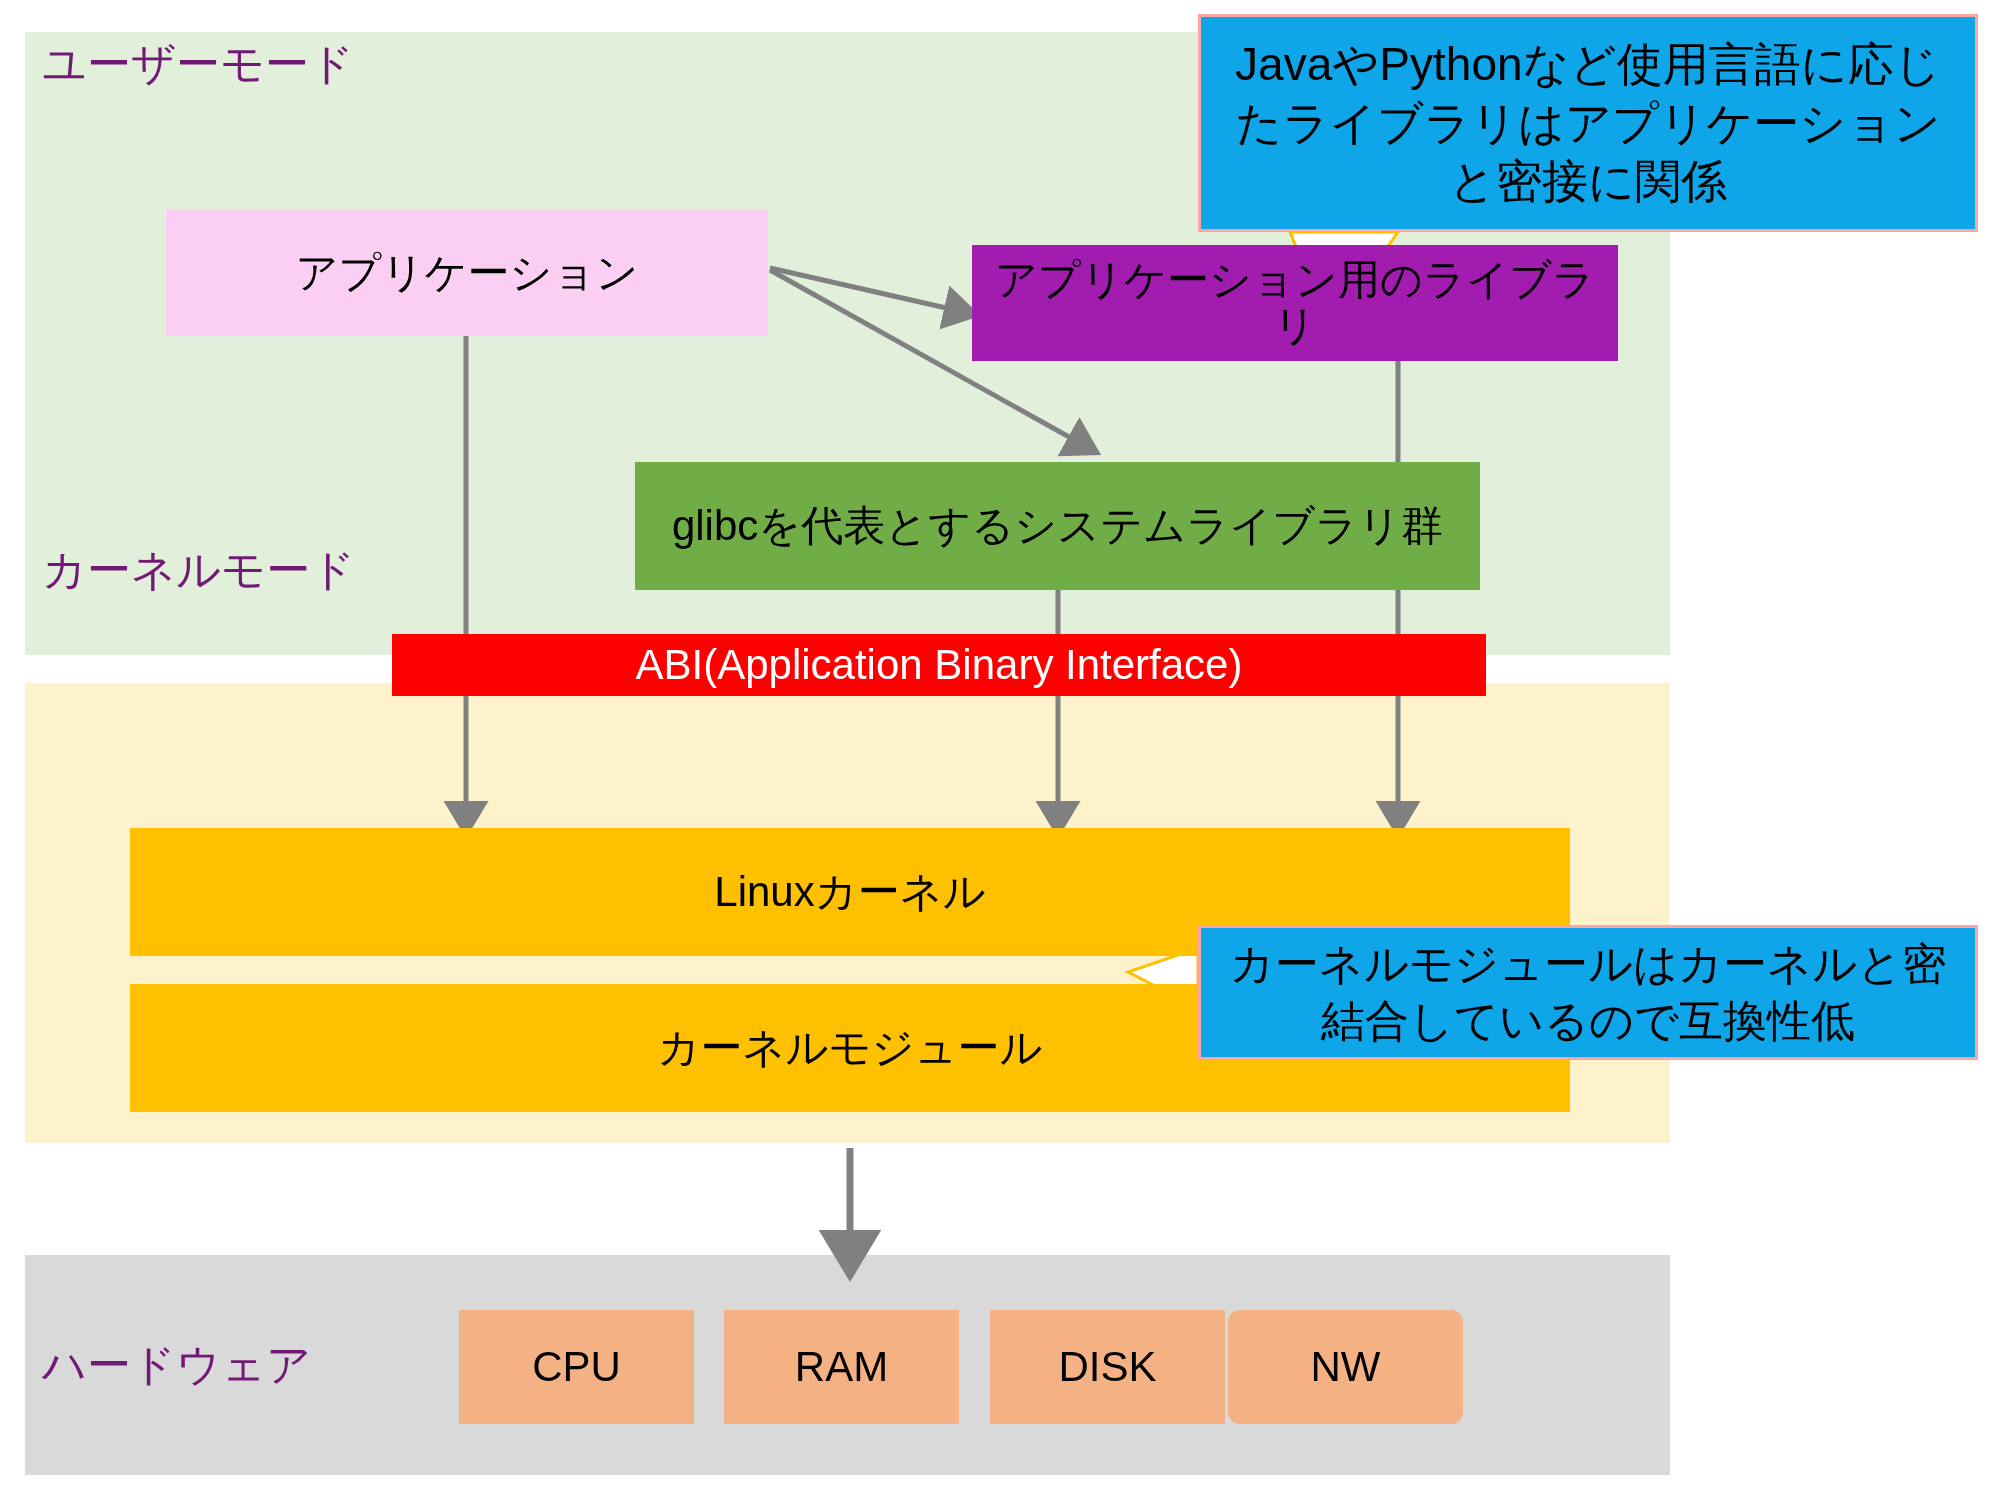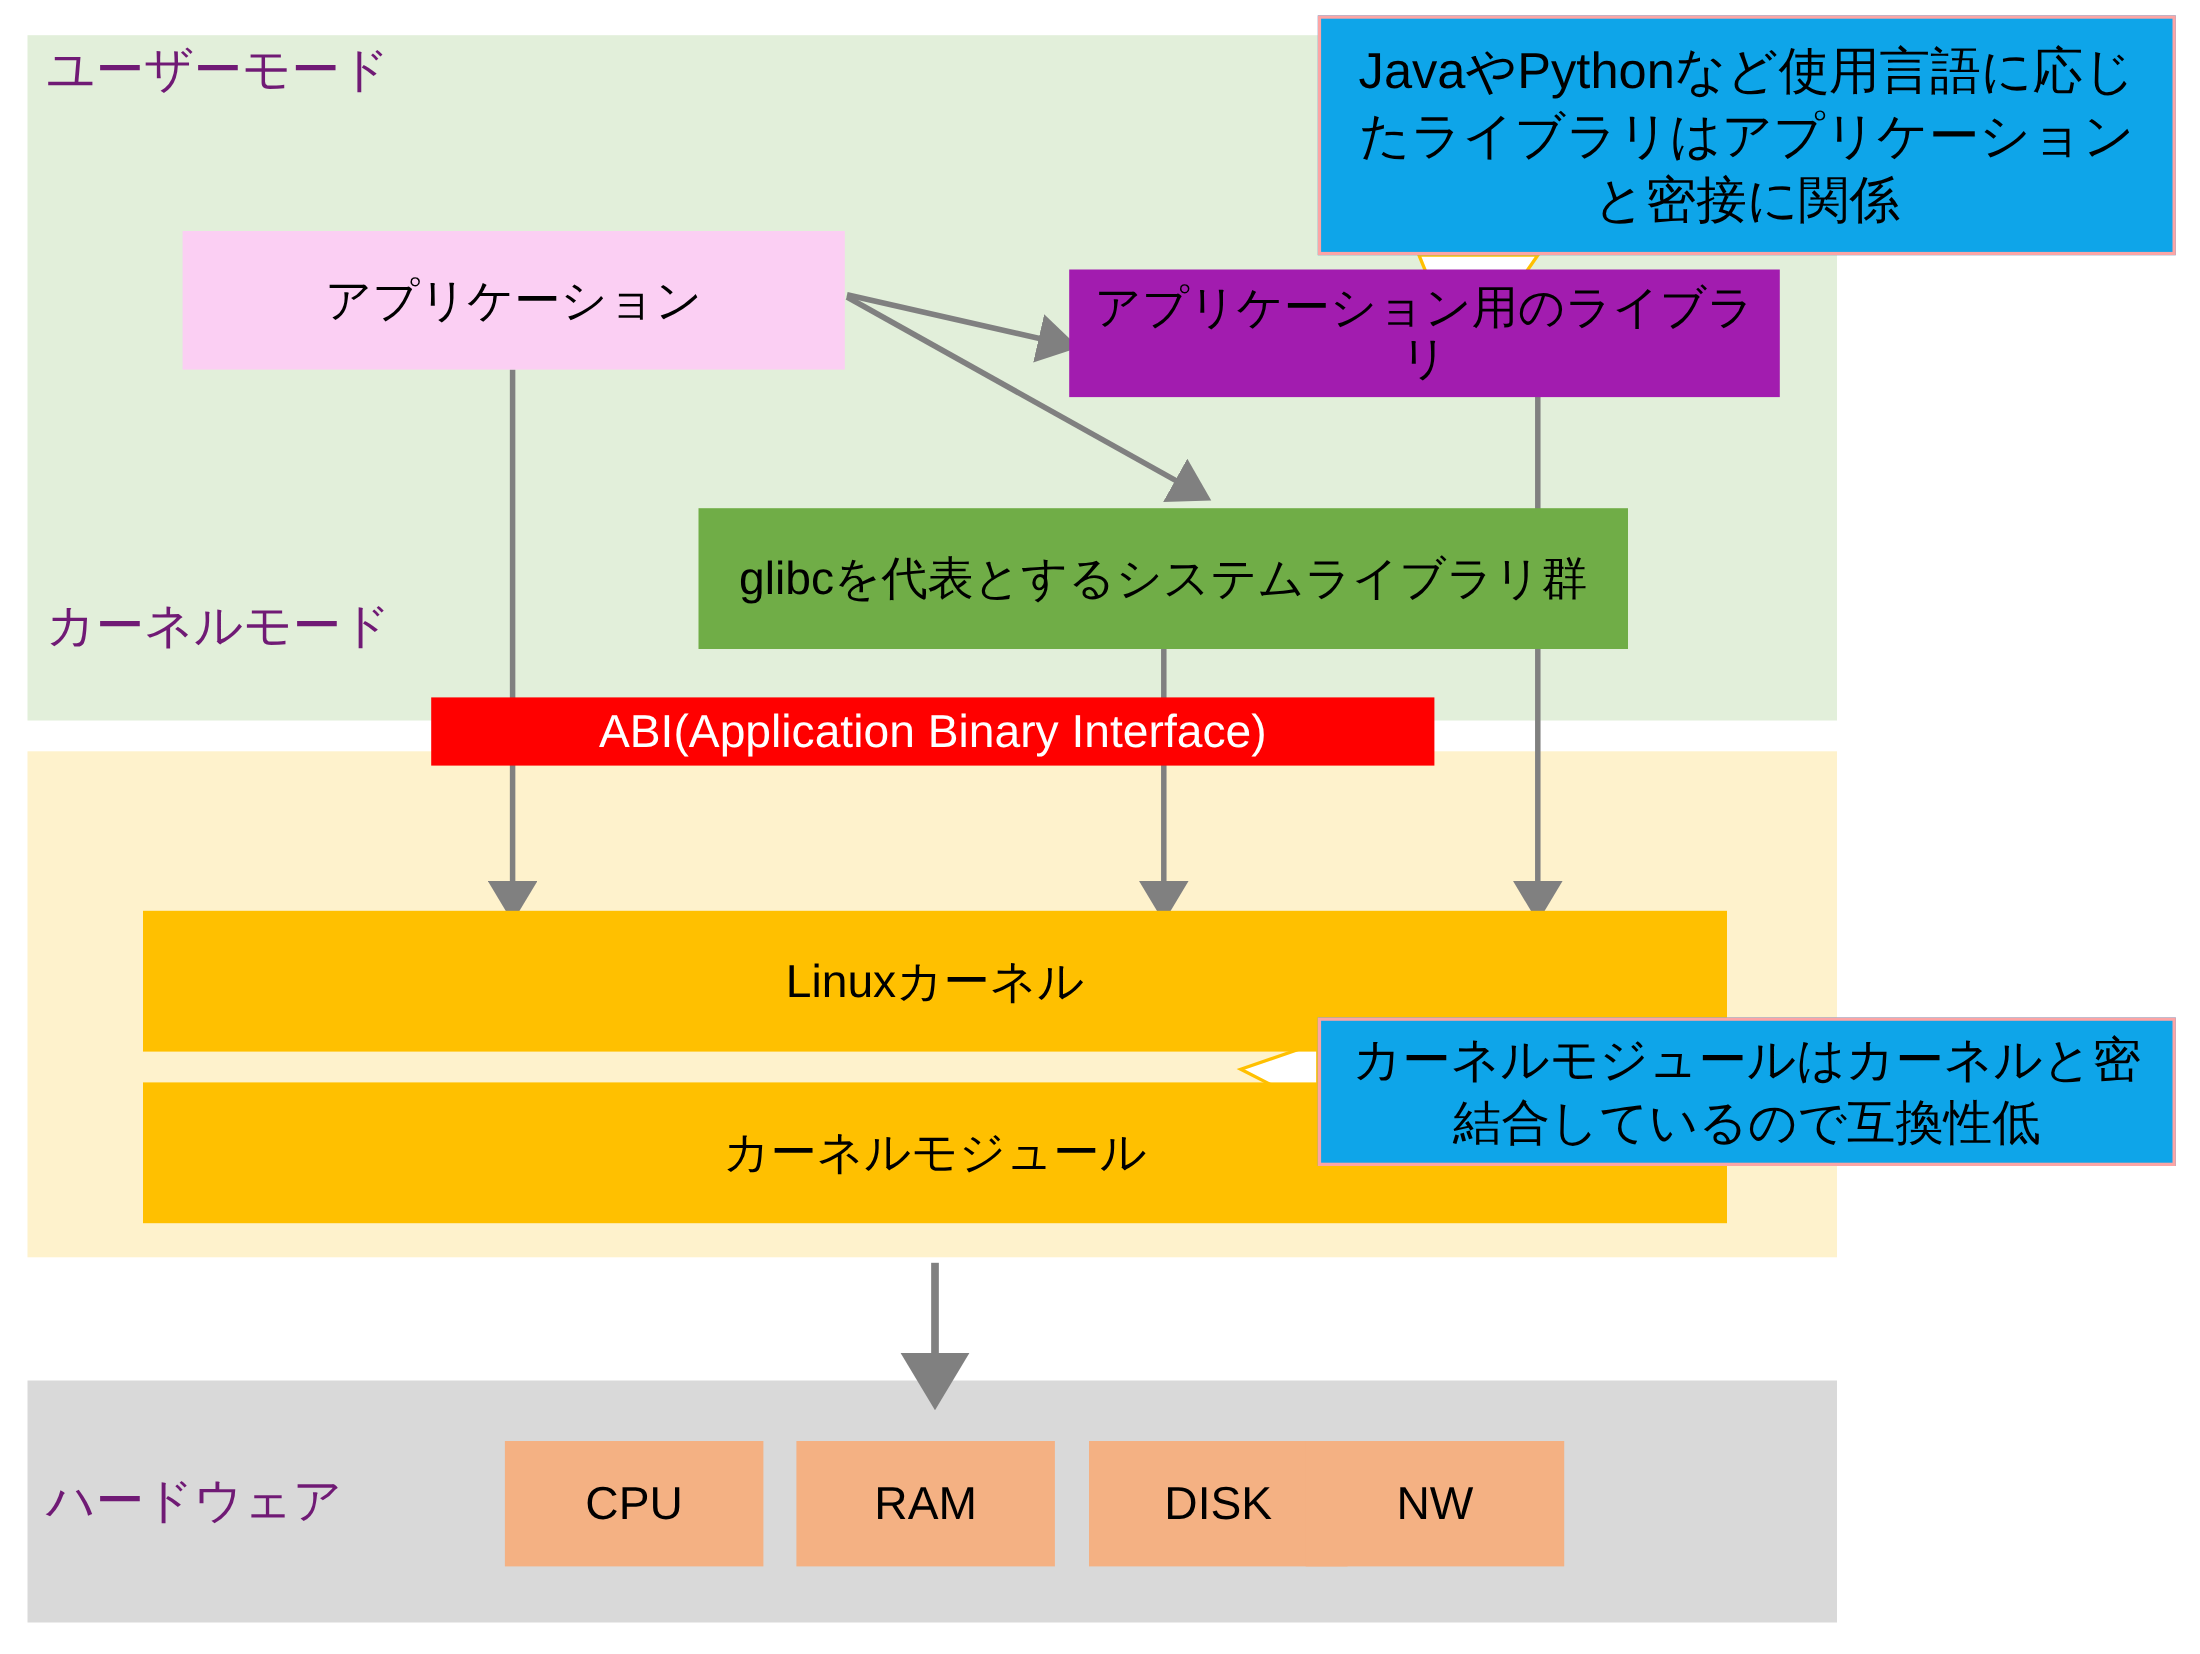--- a/index.html
+++ b/index.html
@@ -22,35 +22,35 @@
   
   .box{
     position:absolute;display:flex;align-items:center;justify-content:center;
     color:#000;font-size:42px;line-height:1.1;text-align:center;
     box-sizing:border-box;padding:0 10px;
   }
   #box-application{left:166px;top:210px;width:602px;height:126px;background:#FBCFF3;}
   #box-app-library{left:972px;top:245px;width:646px;height:116px;background:#a21caf;}
   #box-system-library{left:635px;top:462px;width:845px;height:128px;background:#70AD47;}
   #box-abi{
-    left:392px;top:634px;width:912px;height:62px;background:#FF0000;color:#ffffff;
+    left:392px;top:634px;width:1094px;height:62px;background:#FF0000;color:#ffffff;
     font-size:42px;
     justify-content:center;
   }
   #box-linux-kernel{left:130px;top:828px;width:1440px;height:128px;background:#FFC000;}
   #box-kernel-module{left:130px;top:984px;width:1440px;height:128px;background:#FFC000;}
 
   .hw{
     position:absolute;display:flex;align-items:center;justify-content:center;
     background:#F4B183;color:#000;font-size:42px;margin-left:10px;
   }
   #hw-cpu {left:449px;top:1310px;width:235px;height:114px;}
   #hw-ram {left:714px;top:1310px;width:235px;height:114px;}
   #hw-disk{left:980px;top:1310px;width:235px;height:114px;}
-  #hw-nw  {left:1177px;top:1310px;width:235px;height:114px;}
+  #hw-nw  {left:1218px;top:1310px;width:235px;height:114px;border-radius:12px;}
 
   
   .callout{
     position:absolute;background:#0ea5e9;border:3px solid #fca5a5;
     box-sizing:border-box;color:#000;text-align:center;
     display:flex;align-items:center;justify-content:center;
     font-size:46px;line-height:1.28;padding:6px 14px;
   }
   #callout-library{left:1198px;top:14px;width:780px;height:218px;}
   #callout-module {left:1198px;top:925px;width:780px;height:135px;font-size:44px;}

